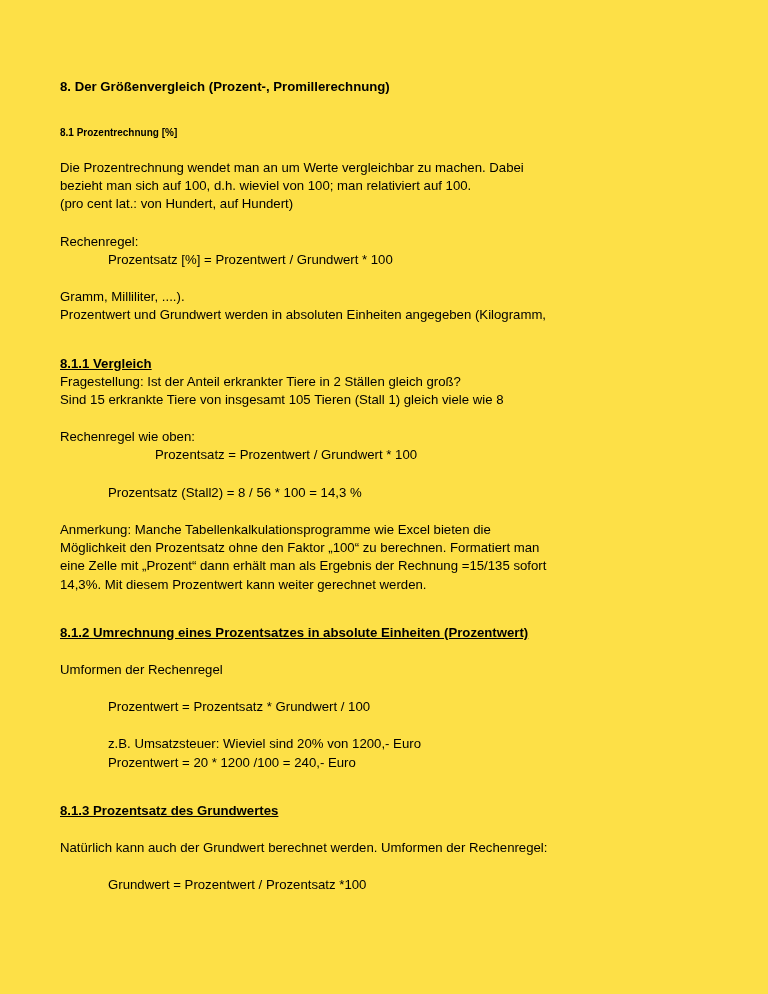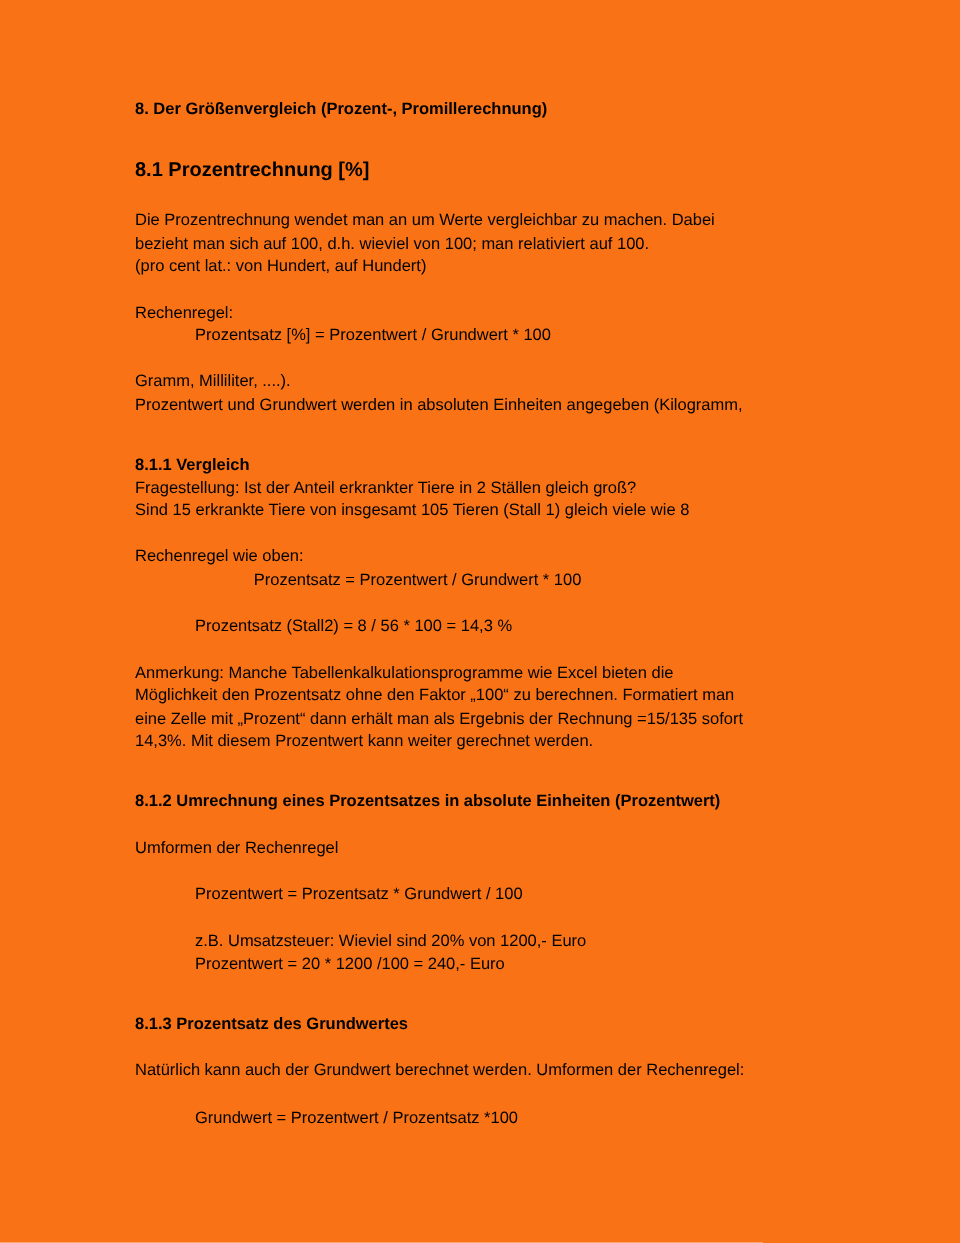--- a/index.html
+++ b/index.html
@@ -11,44 +11,45 @@
     width: 768px;
     height: 994px;
     font-family: "Liberation Sans", sans-serif;
     color: #000000;
     overflow: hidden;
   }
   .page {
     box-sizing: border-box;
     width: 768px;
     height: 994px;
-    padding: 78px 88px 40px 108px;
-    background: #f97316;
+    padding: 78px 88px 40px 60px;
+    background: #fde047;
   }
   .doc {
     font-size: 13.2px;
     line-height: 1.38;
   }
   h1.sec {
     font-size: 13.2px;
     font-weight: bold;
     margin: 0 0 0 0;
     line-height: 1.38;
   }
   h2.sub {
-    font-size: 16px;
+    font-size: 10px;
     font-weight: bold;
     margin: 0;
     line-height: 1.38;
   }
   h3.subsub {
     font-size: 13.2px;
     font-weight: bold;
     margin: 0;
     line-height: 1.38;
+    text-decoration: underline;
   }
   p {
     margin: 0;
     line-height: 1.38;
   }
   .gap-lg { height: 30px; }
   .gap-md { height: 19px; }
   .indent1 { padding-left: 48px; }
   .indent2 { padding-left: 95px; }
   .indent3 { padding-left: 48px; }

